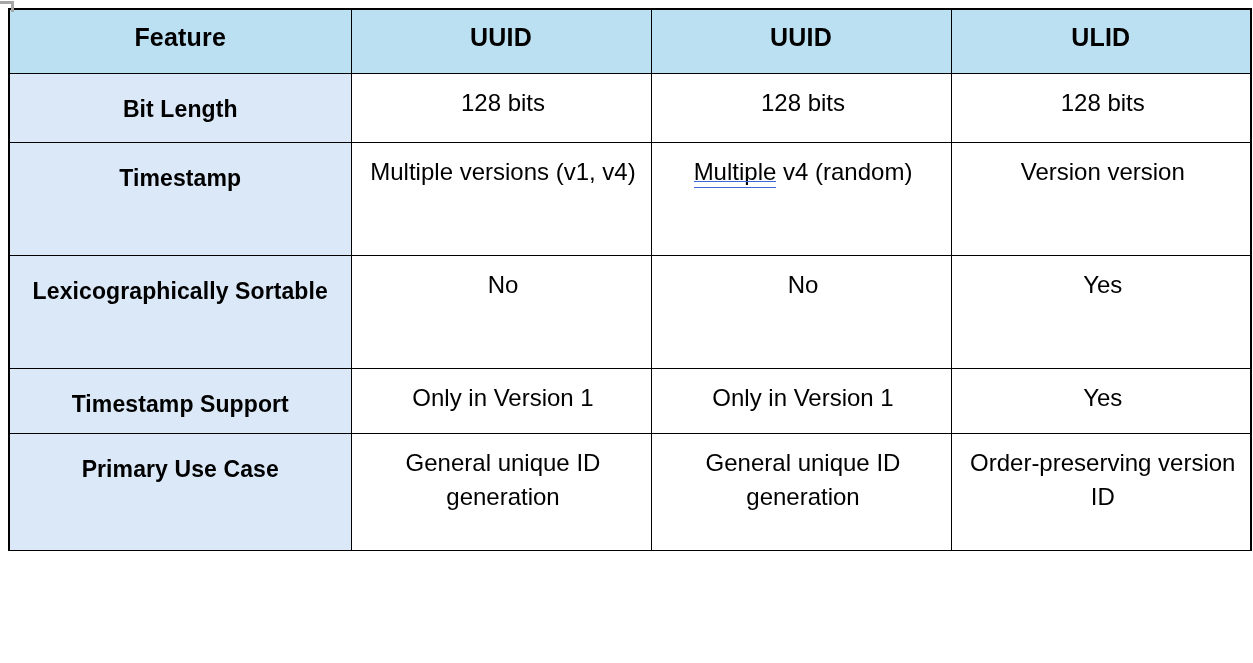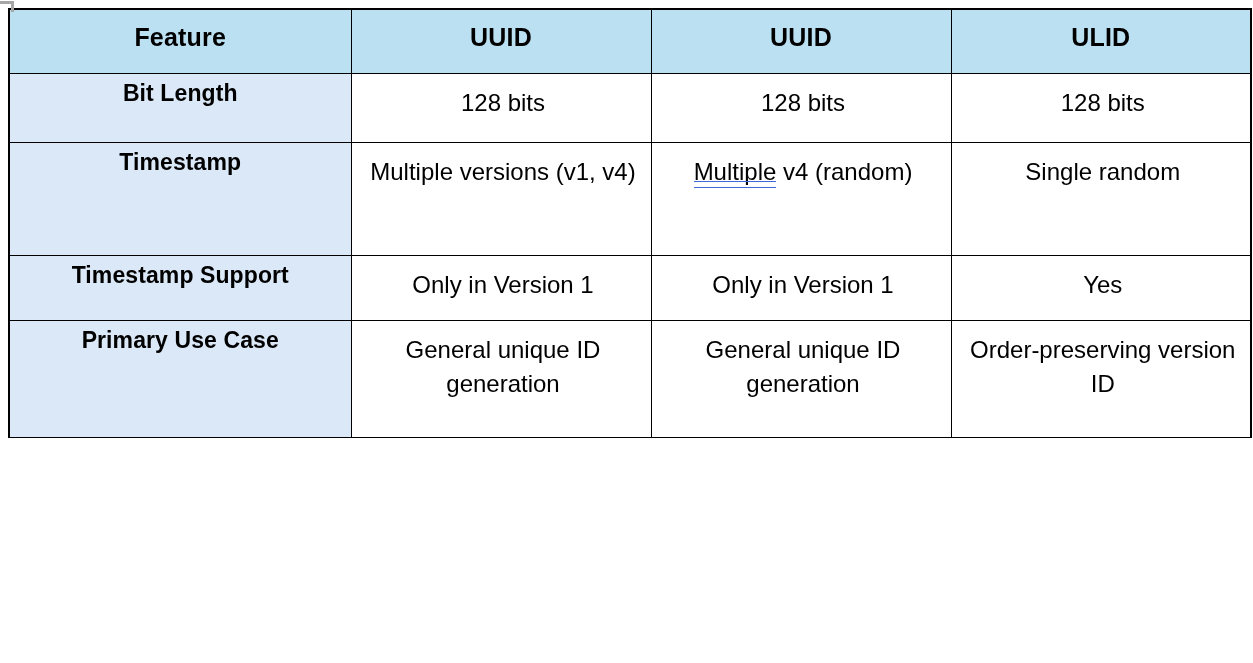--- a/index.html
+++ b/index.html
@@ -83,21 +83,21 @@
     letter-spacing: 0.2px;
     line-height: 1.18;
   }
 
   
   td.feature-cell {
     background: #dae8f7;
   }
   td.feature-cell .cell-txt {
     display: block;
-    padding: 3px 10px 0 10px;
+    padding: 19px 10px 0 10px;
     font-size: 23px;
     font-weight: bold;
     font-stretch: condensed;
     line-height: 1.42;
     letter-spacing: 0.1px;
   }
 
   
   td.data-cell {
     background: #ffffff;
@@ -193,24 +193,38 @@
         <td class="feature-cell">
           <span class="cell-txt">Timestamp</span>
         </td>
         <td class="data-cell">
           <span class="cell-txt">Multiple versions (v1, v4)</span>
         </td>
         <td class="data-cell">
           <span class="cell-txt"><span class="grammar-mark">Multiple</span><span> v4 (random)</span></span>
         </td>
         <td class="data-cell">
-          <span class="cell-txt">Single random</span>
-        </td>
-      </tr>
-
+          <span class="cell-txt">Version version</span>
+        </td>
+      </tr>
+
+      <tr class="row-sortable">
+        <td class="feature-cell">
+          <span class="cell-txt">Lexicographically Sortable</span>
+        </td>
+        <td class="data-cell">
+          <span class="cell-txt">No</span>
+        </td>
+        <td class="data-cell">
+          <span class="cell-txt">No</span>
+        </td>
+        <td class="data-cell">
+          <span class="cell-txt">Yes</span>
+        </td>
+      </tr>
 
 
       <tr class="row-timestamp">
         <td class="feature-cell">
           <span class="cell-txt">Timestamp Support</span>
         </td>
         <td class="data-cell">
           <span class="cell-txt">Only in Version 1</span>
         </td>
         <td class="data-cell">

